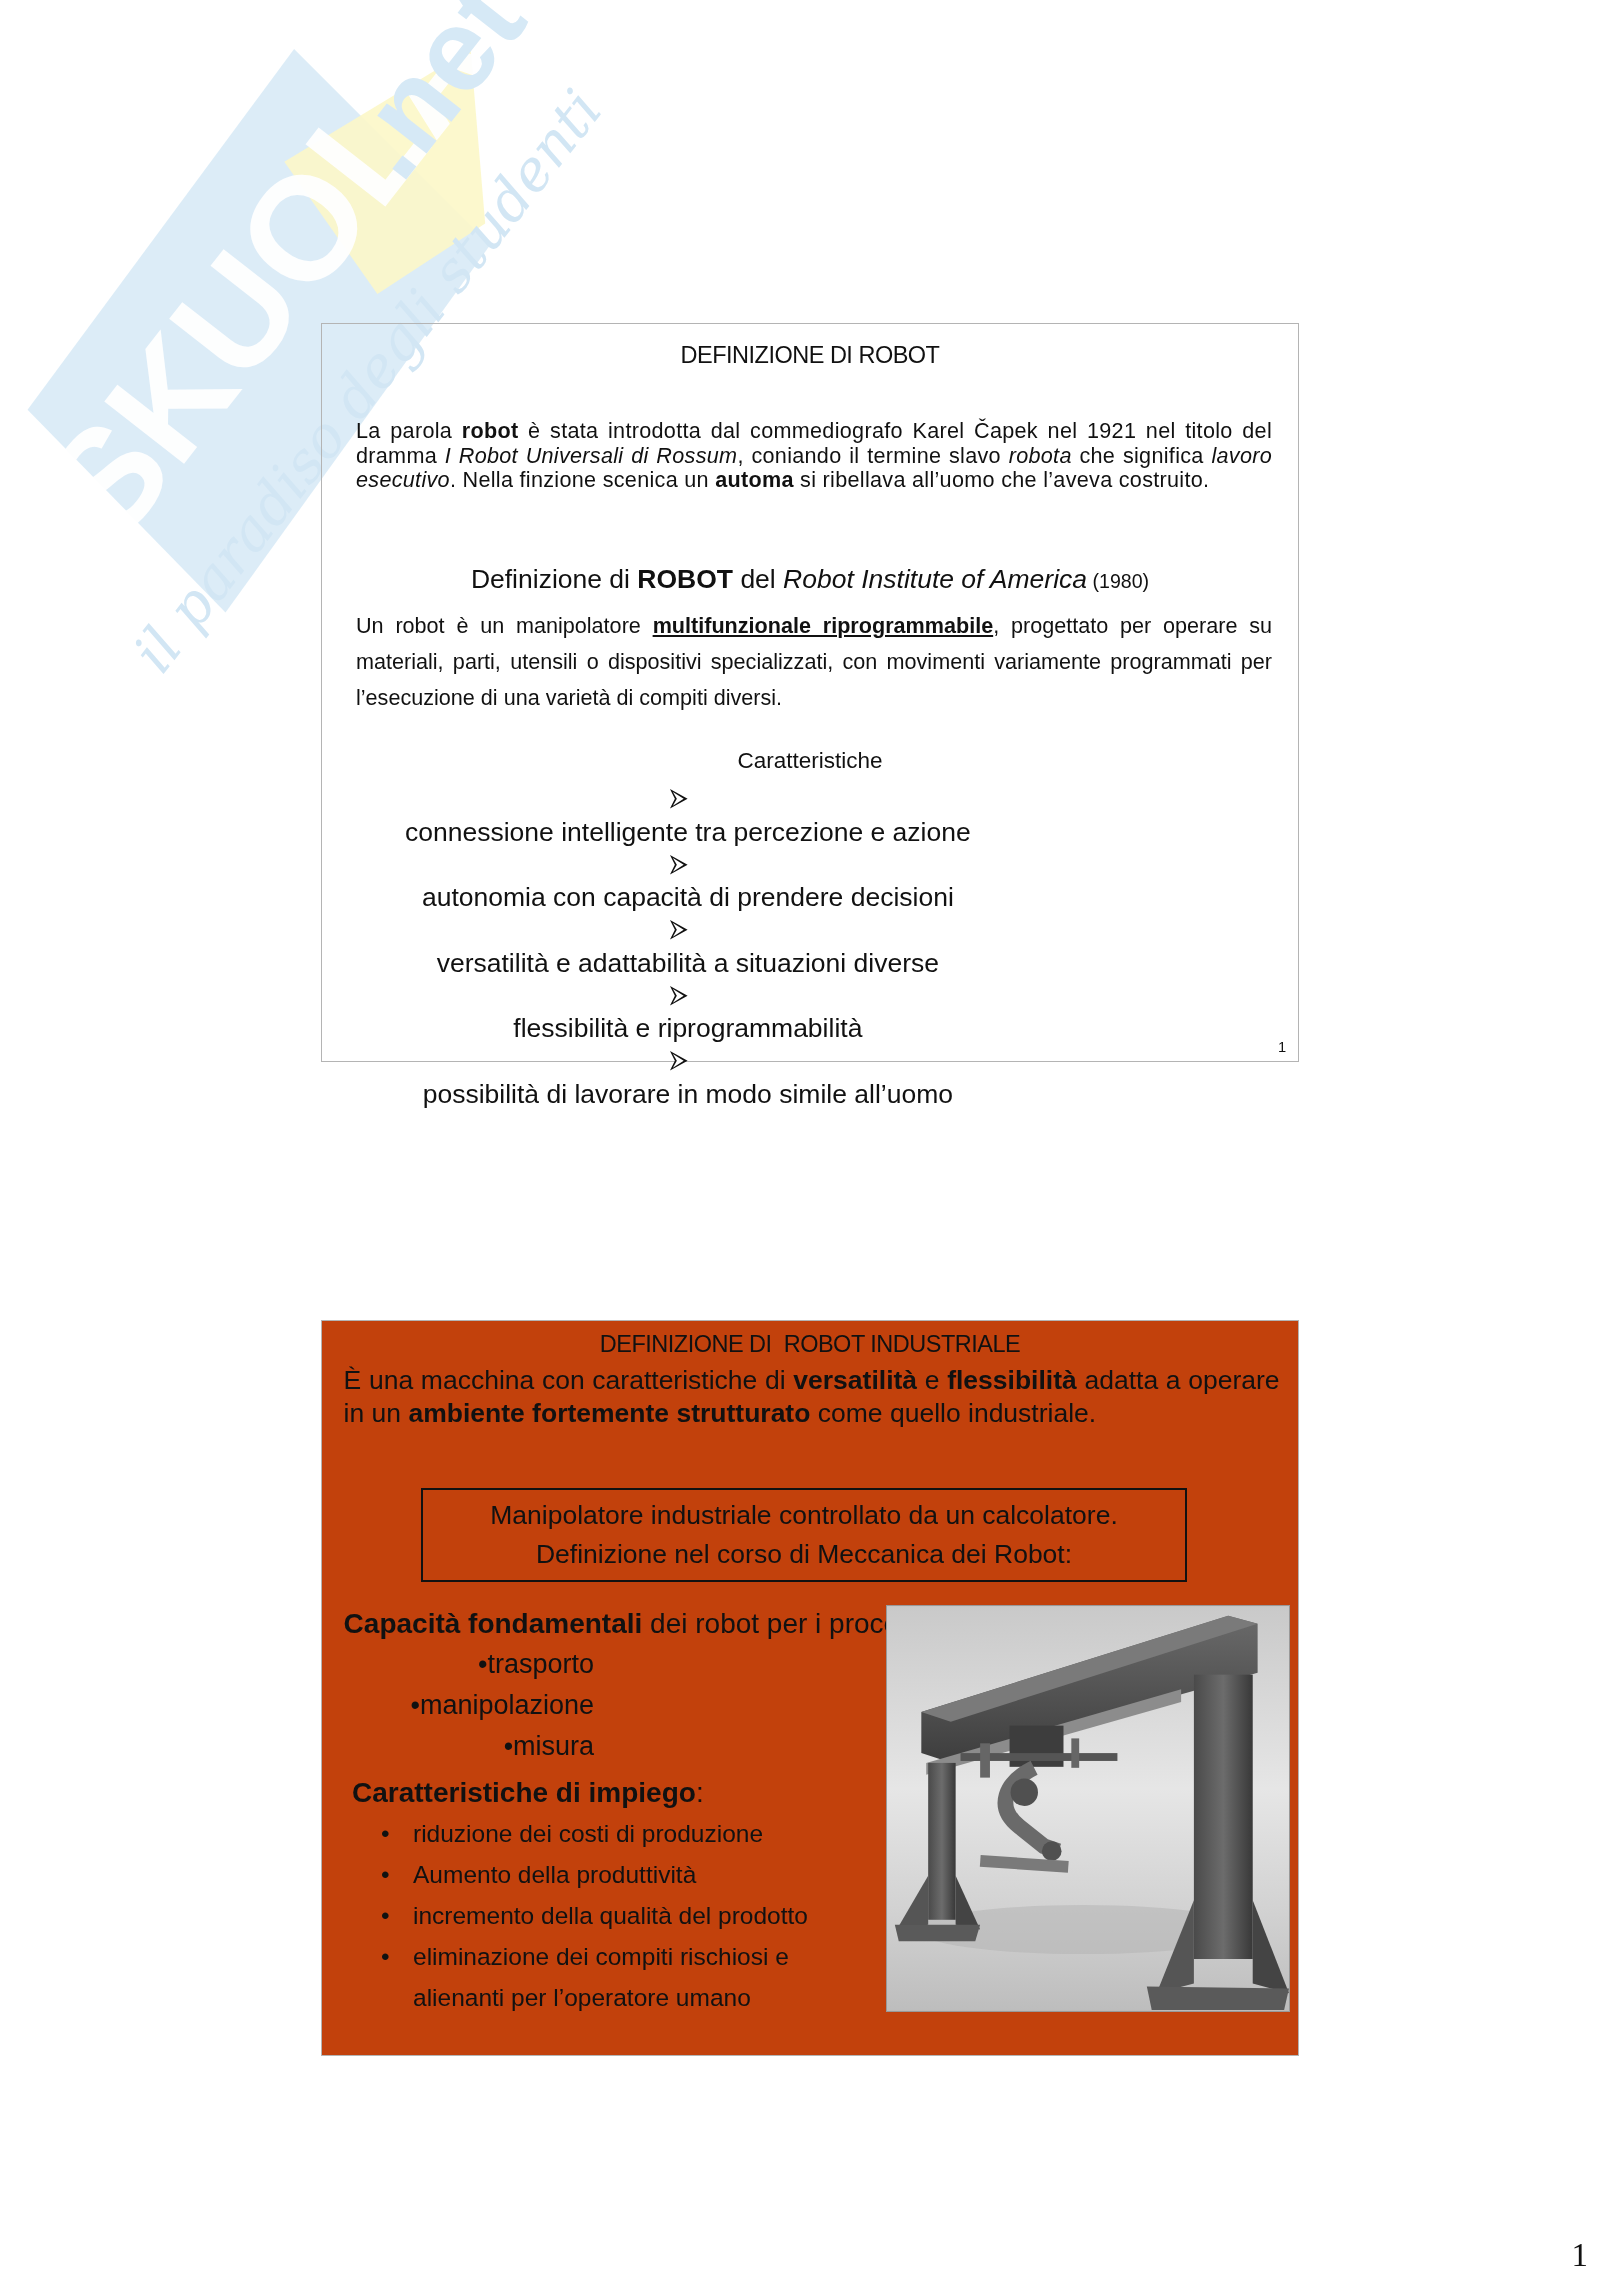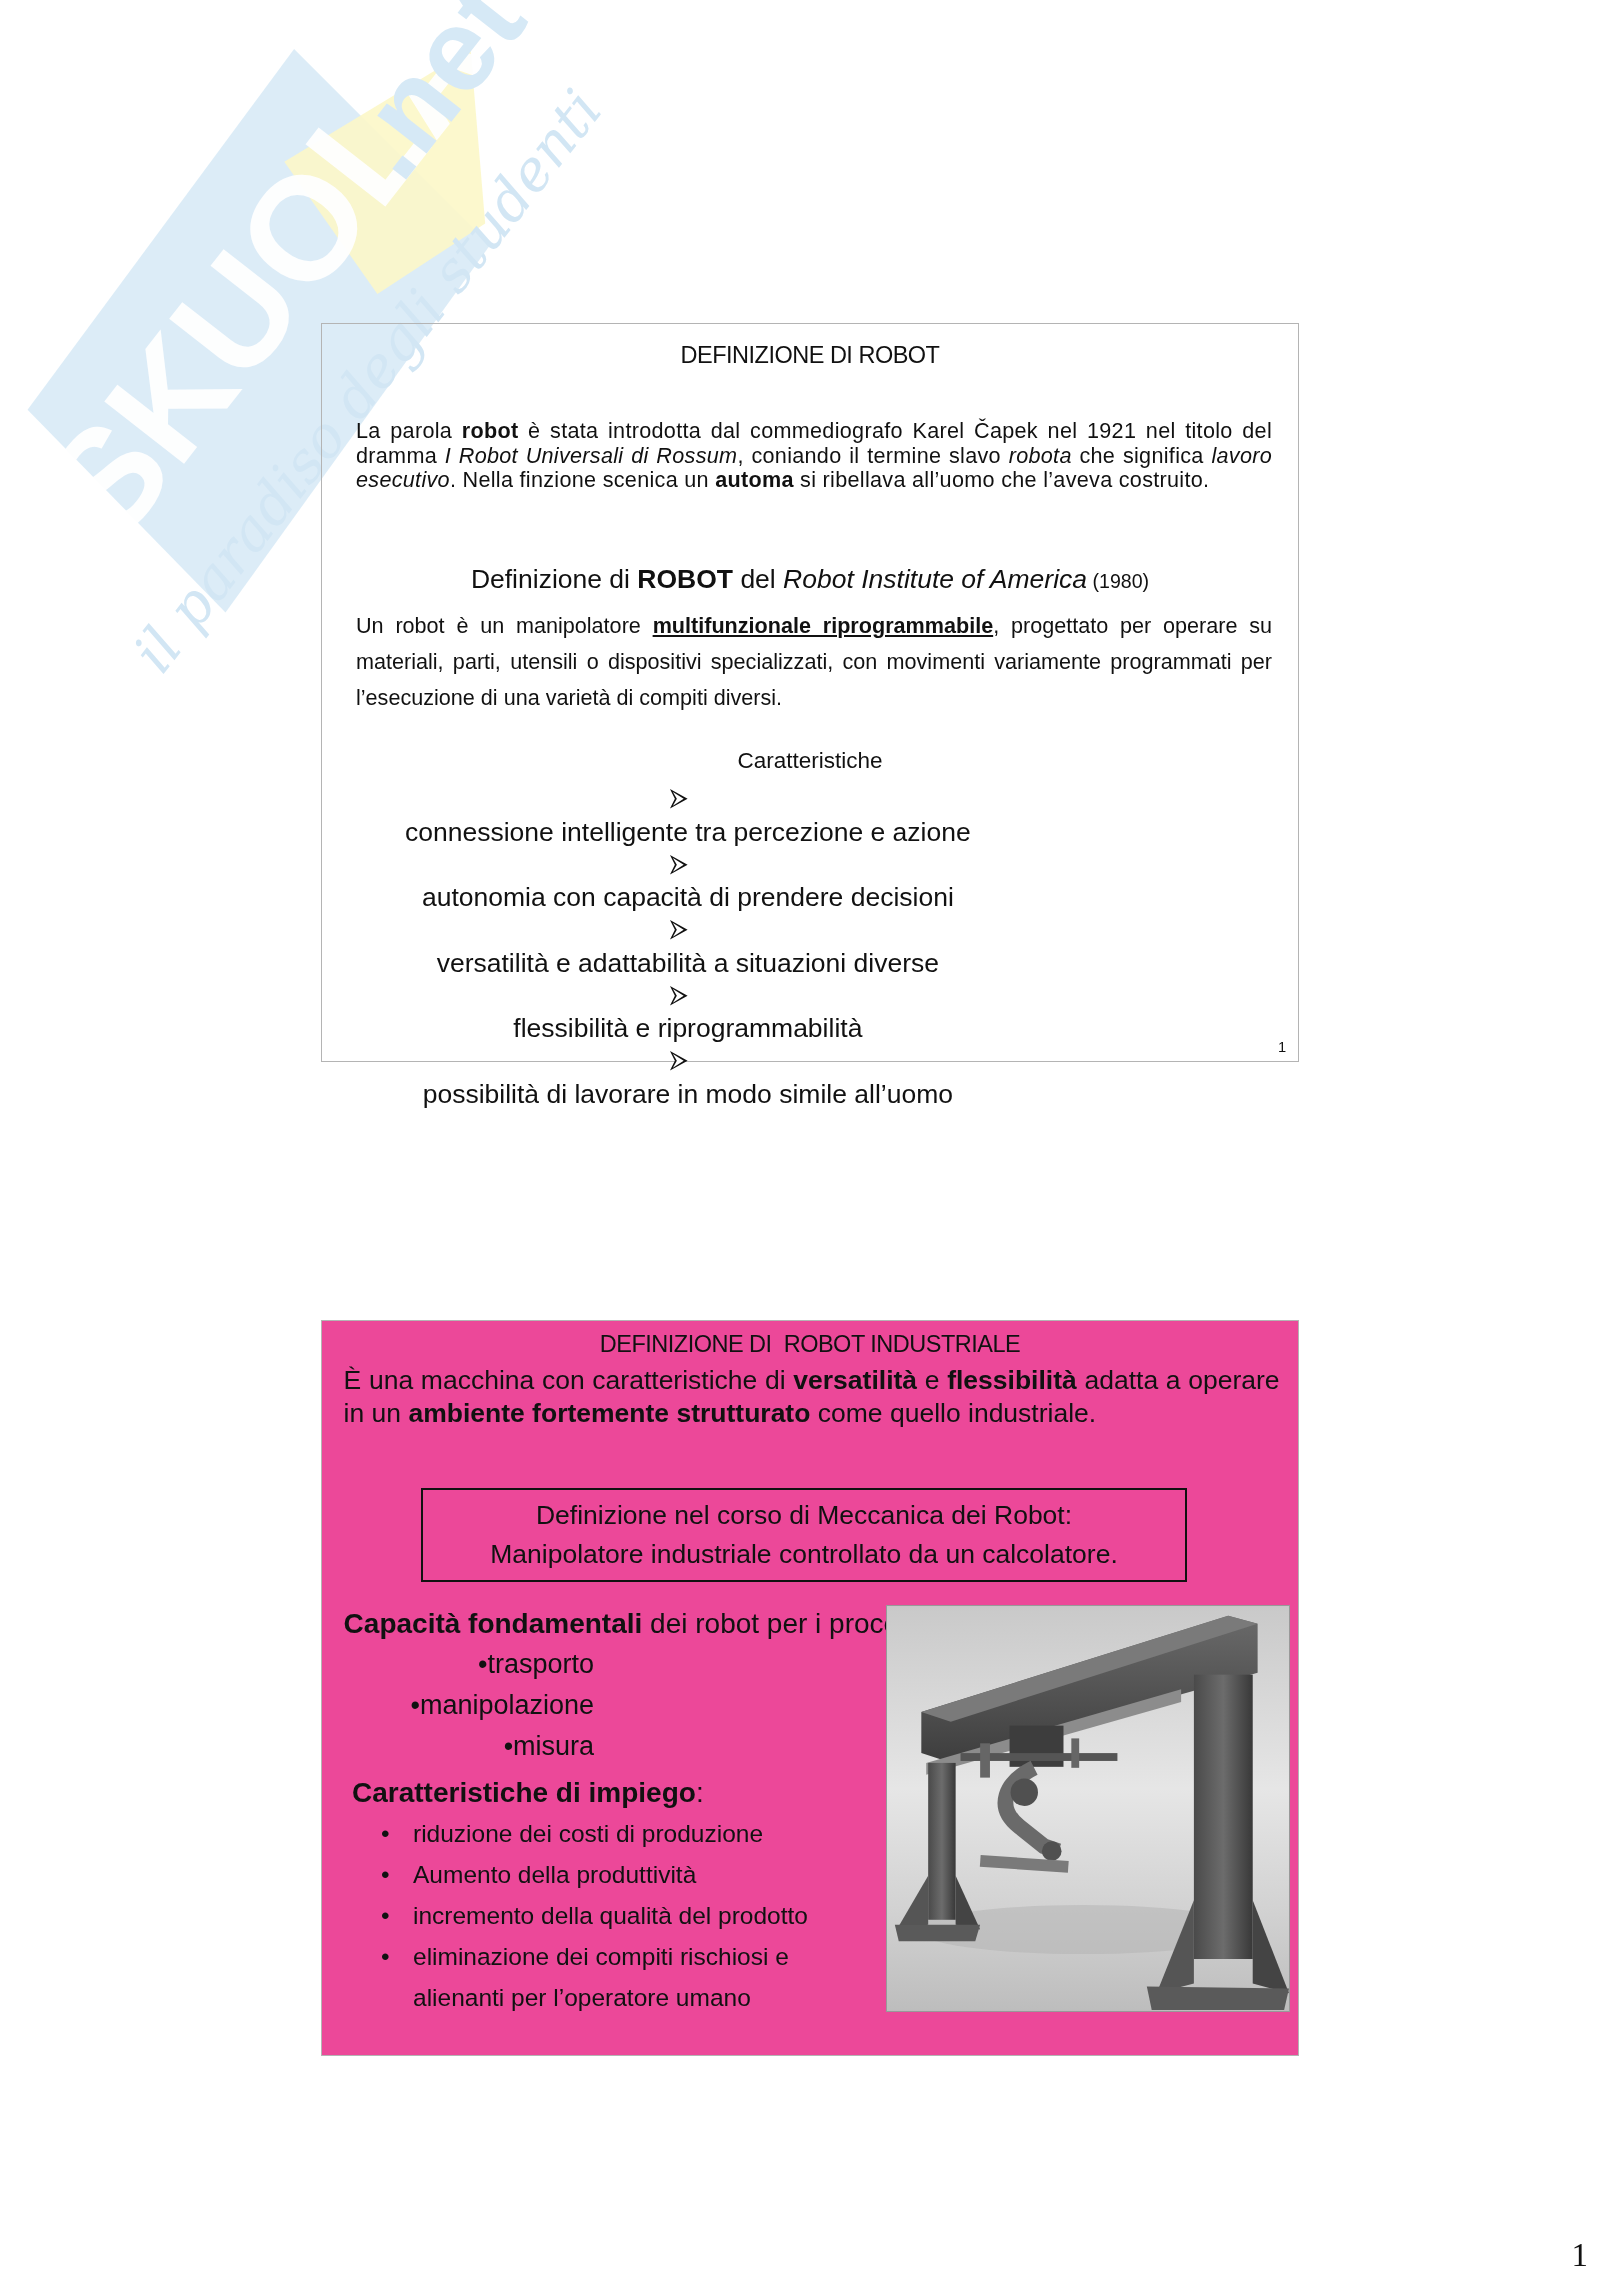--- a/index.html
+++ b/index.html
@@ -11,21 +11,21 @@
   
   .wm { position:absolute; left:0; top:0; width:745px; height:784px; pointer-events:none; }
   
   .slide {
     position:absolute; left:321px; width:978px;
     border:1.5px solid #b4b4b4; background:transparent;
     box-sizing:border-box;
     margin-top:44px;
   }
   .slide1 { top:279px; height:739px; }
-  .slide2 { top:1276px; height:736px; background:#ec4899; }
+  .slide2 { top:1276px; height:736px; background:#c2410c; }
   .abs { position:absolute; white-space:nowrap; }
   .title1 { left:0; width:100%; text-align:center; top:17.6px; font-size:23.5px; letter-spacing:-0.5px; }
   .intro {
     left:34px; width:916px; top:95px; font-size:21.6px; line-height:24.5px;
     text-align:justify; white-space:normal; letter-spacing:0.3px;
   }
   .intro b { font-weight:bold; }
   .sub1 { left:0; width:100%; text-align:center; top:240px; font-size:26.5px; }
   .def {
     left:34px; width:916px; top:284px; font-size:21.6px; line-height:36px;
@@ -136,22 +136,22 @@
 </div>
 
 <div class="slide slide2">
   <div class="abs title2" style="white-space:pre">DEFINIZIONE DI  ROBOT INDUSTRIALE</div>
 
   <div class="abs para2">
     <span>È una macchina con caratteristiche di </span><b>versatilità</b><span> e </span><b>flessibilità</b><span> adatta a operare in un </span><b>ambiente fortemente strutturato</b><span> come quello industriale.</span>
   </div>
 
   <div class="defbox">
+    <div>Manipolatore industriale controllato da un calcolatore.</div>
     <div>Definizione nel corso di Meccanica dei Robot:</div>
-    <div>Manipolatore industriale controllato da un calcolatore.</div>
   </div>
 
   <div class="abs cap-h">
     <b>Capacità fondamentali</b><span> dei robot per i processi manifatturieri:</span>
   </div>
   <div class="abs bl2a">
     <div class="row"><span class="dot">•</span><span>trasporto</span></div>
     <div class="row"><span class="dot">•</span><span>manipolazione</span></div>
     <div class="row"><span class="dot">•</span><span>misura</span></div>
   </div>

